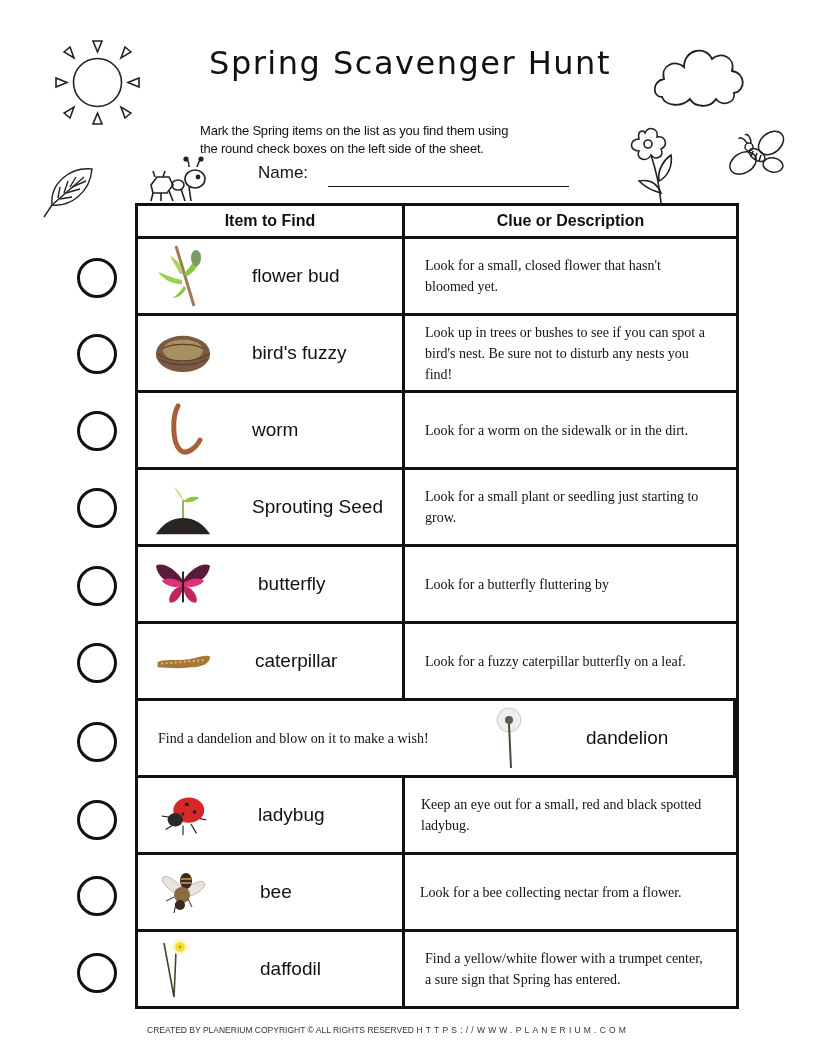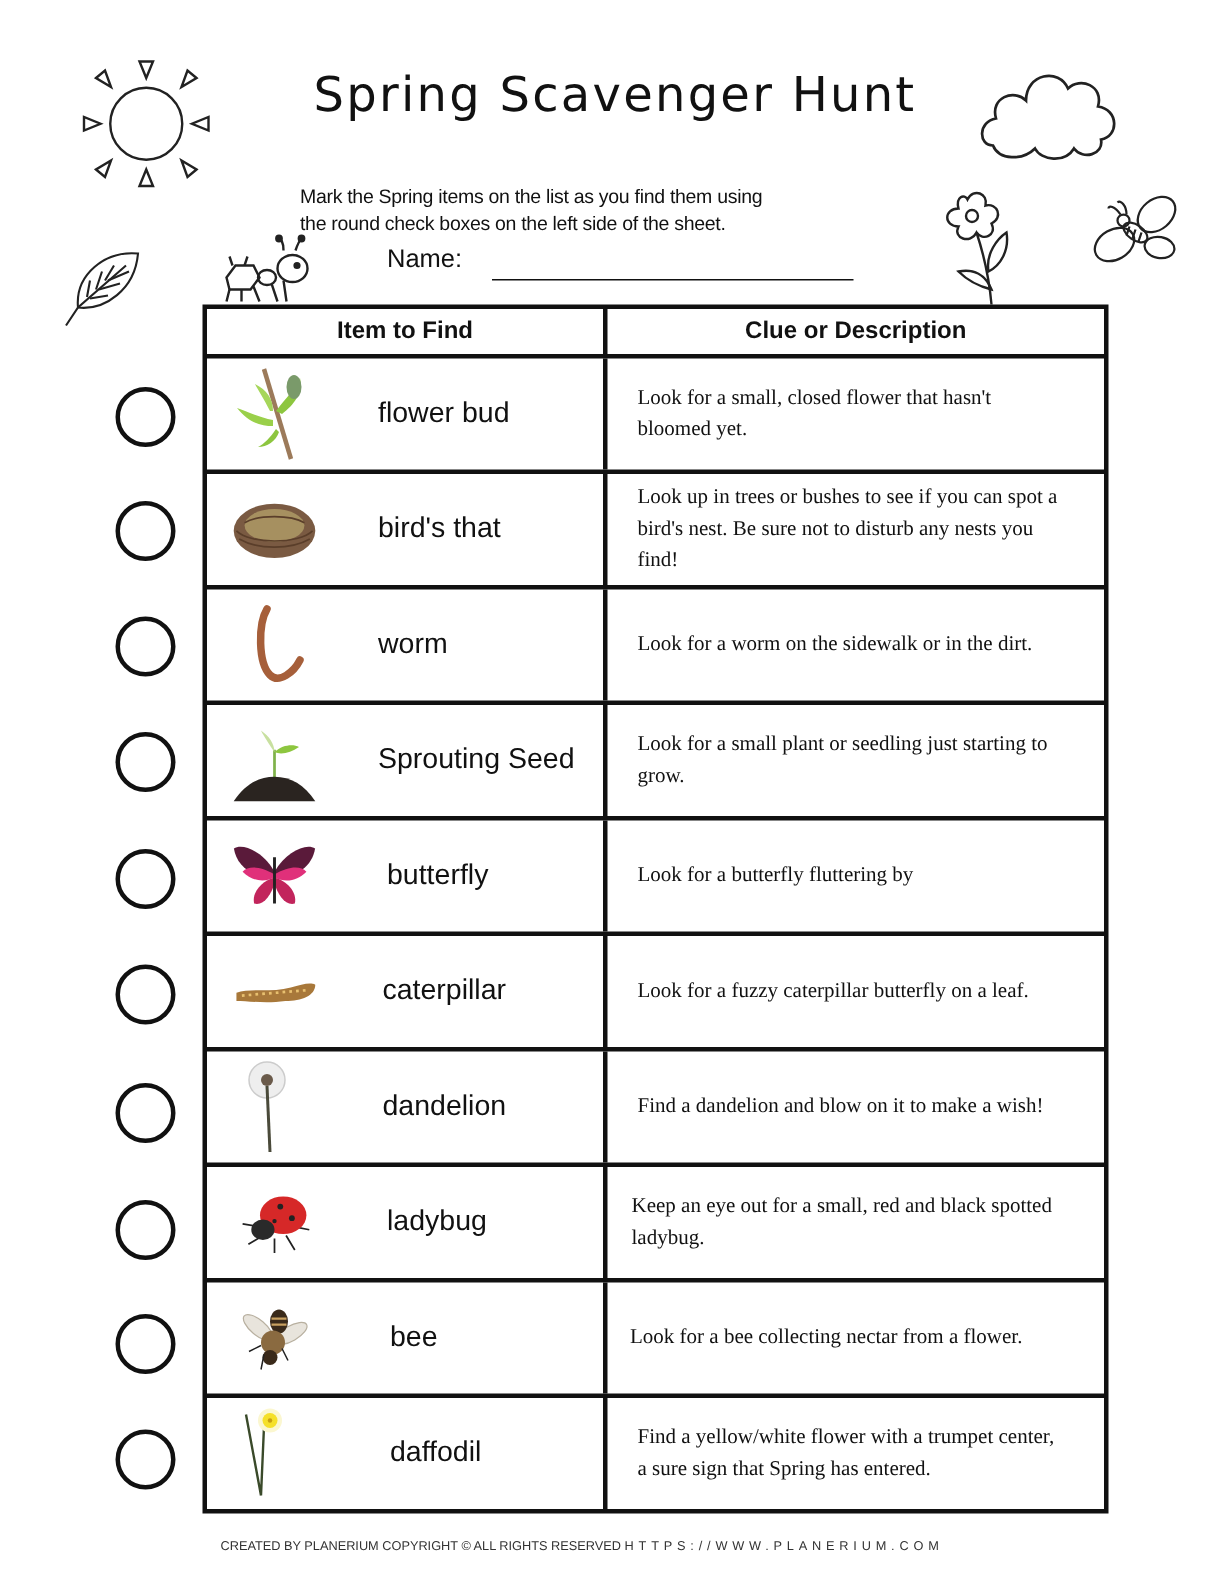--- a/index.html
+++ b/index.html
@@ -183,21 +183,21 @@
 
   <div class="row data-row">
     <div class="cell item">
       <div class="item-img">
         <svg width="64" height="50" viewBox="0 0 64 50">
           <ellipse cx="32" cy="26" rx="30" ry="20" fill="#7a5a42"></ellipse>
           <ellipse cx="32" cy="22" rx="22" ry="12" fill="#a69060"></ellipse>
           <path d="M4,26 C14,36 50,36 60,26 M6,32 C20,40 44,40 58,32 M10,20 C20,14 44,14 54,20" stroke="#5a3e2a" stroke-width="1.2" fill="none"></path>
         </svg>
       </div>
-      <div class="item-label">bird's that</div>
+      <div class="item-label">bird's fuzzy</div>
     </div>
     <div class="cell clue">
       <div class="clue-text">Look up in trees or bushes to see if you can spot a bird's nest. Be sure not to disturb any nests you find!</div>
     </div>
   </div>
 
   <div class="row data-row">
     <div class="cell item">
       <div class="item-img">
         <svg width="58" height="64" viewBox="0 0 58 64">
@@ -257,32 +257,32 @@
         </svg>
       </div>
       <div class="item-label" style="left:117px">caterpillar</div>
     </div>
     <div class="cell clue">
       <div class="clue-text">Look for a fuzzy caterpillar butterfly on a leaf.</div>
     </div>
   </div>
 
   <div class="row data-row">
+    <div class="cell clue">
+      <div class="clue-text">Find a dandelion and blow on it to make a wish!</div>
+    </div>
     <div class="cell item">
       <div class="item-img">
         <svg width="58" height="64" viewBox="0 0 58 64">
           <circle cx="24" cy="14" r="12" fill="#eeeeee" stroke="#cccccc" stroke-width="1"></circle>
           <circle cx="24" cy="14" r="4" fill="#6a5a4a"></circle>
           <path d="M24,18 L26,62" stroke="#4a4a3a" stroke-width="2"></path>
         </svg>
       </div>
       <div class="item-label" style="left:117px">dandelion</div>
-    </div>
-    <div class="cell clue">
-      <div class="clue-text">Find a dandelion and blow on it to make a wish!</div>
     </div>
   </div>
 
   <div class="row data-row">
     <div class="cell item">
       <div class="item-img">
         <svg width="60" height="50" viewBox="0 0 60 50">
           <g stroke="#222" stroke-width="1.2">
             <path d="M20,28 L8,26 M22,34 L12,40 M30,36 L30,46 M38,34 L44,44 M44,28 L54,30"></path>
           </g>

